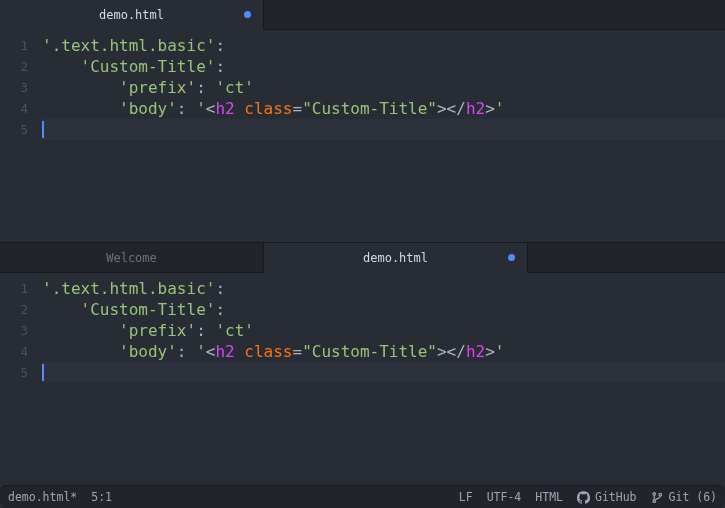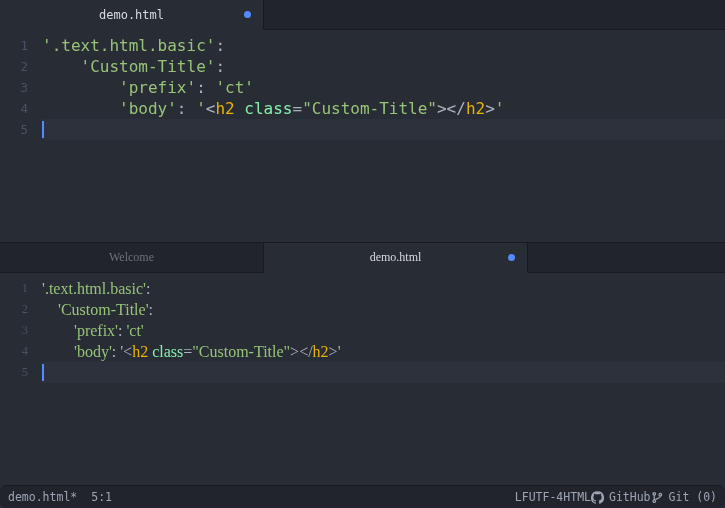--- a/index.html
+++ b/index.html
@@ -73,37 +73,37 @@
   .cursor {
     display: inline-block;
     width: 2px;
     height: 17px;
     background: #528bff;
     vertical-align: -3px;
   }
   
   .s  { color: #98c379; }  
   .p  { color: #abb2bf; }  
-  .t  { color: #eab308; margin-top: 48px; }  
-  .a  { color: #86efac; }  
+  .t  { color: #d946ef; margin-top: 48px; }  
+  .a  { color: #f97316; }  
   .q  { color: #98c379; }  
 
   .statusbar {
     height: 23px;
     background: #21252b;
     border-top: 1px solid #181a1f;
     display: flex;
     align-items: center;
     color: #9da5b4;
     font-size: 11.5px;
     padding: 0 8px;
     border-radius: 7px;
   }
   .statusbar .left { display: flex; gap: 14px; }
-  .statusbar .right { margin-left: auto; display: flex; align-items: center; }
+  .statusbar .right { margin-left: auto; display: flex; gap: 14px; align-items: center; }
   .statusbar .item { display: flex; align-items: center; gap: 5px; cursor: pointer; }
   .icon-svg { width: 13px; height: 13px; display: block; }
 </style>
 </head>
 <body>
 
 <div class="window">
   <div class="panes">
 
     <div class="pane">
@@ -119,21 +119,21 @@
             <div>1</div>
             <div>2</div>
             <div>3</div>
             <div>4</div>
             <div>5</div>
           </div>
         <div class="code" id="code1"><div class="line"><span class="s">'.text.html.basic'</span><span class="p">:</span></div><div class="line">    <span class="s">'Custom-Title'</span><span class="p">:</span></div><div class="line">        <span class="s">'prefix'</span><span class="p">: </span><span class="s">'ct'</span></div><div class="line">        <span class="s">'body'</span><span class="p">: </span><span class="s">'</span><span class="p">&lt;</span><span class="t">h2</span><span class="p"> </span><span class="a">class</span><span class="p">=</span><span class="q">"Custom-Title"</span><span class="p">&gt;&lt;/</span><span class="t">h2</span><span class="p">&gt;</span><span class="s">'</span></div><div class="line cursor-line"><span class="cursor"></span></div></div>
       </div>
     </div>
 
-    <div class="pane" style="border-bottom:none;font-family:Liberation Serif, serif;">
+    <div class="pane" style="border-bottom:none;">
       <div class="tabbar">
         <div class="tab">
           <span>Welcome</span>
         </div>
         <div class="tab active">
           <span>demo.html</span>
           <span class="dot"></span>
         </div>
         <div class="spacer"></div>
       </div>
@@ -166,17 +166,17 @@
           </svg>
         <span>GitHub</span>
       </span>
       <span class="item">
         <svg class="icon-svg" viewBox="0 0 16 16" fill="none" stroke="#9da5b4" stroke-width="1.5">
             <circle cx="4" cy="3.5" r="1.6"></circle>
             <circle cx="4" cy="12.5" r="1.6"></circle>
             <circle cx="11.5" cy="4.5" r="1.6"></circle>
             <path d="M4 5v6M11.5 6c0 3-4 3-6 4.5"></path>
           </svg>
-        <span>Git (0)</span>
+        <span>Git (6)</span>
       </span>
     </div>
   </div>
 </div>
 
 </body></html>

